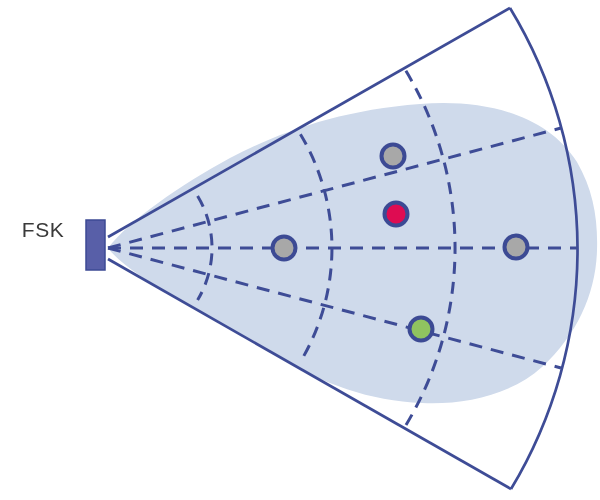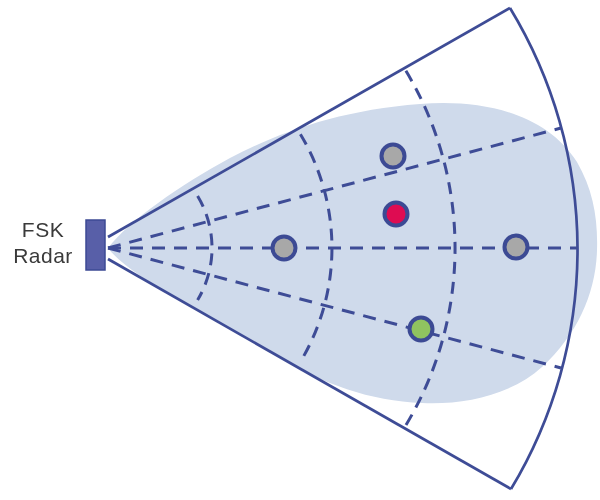--- a/index.html
+++ b/index.html
@@ -56,16 +56,15 @@
         <circle cx="393" cy="156" r="11.5" fill="#A8A8A8" stroke="#3C4A94" stroke-width="4"></circle>
         <circle cx="396" cy="214" r="11.5" fill="#DE0C52" stroke="#3C4A94" stroke-width="4"></circle>
         <circle cx="284" cy="248" r="11.5" fill="#A8A8A8" stroke="#3C4A94" stroke-width="4"></circle>
         <circle cx="516" cy="247" r="11.5" fill="#A8A8A8" stroke="#3C4A94" stroke-width="4"></circle>
         <circle cx="421" cy="329" r="11.5" fill="#90C360" stroke="#3C4A94" stroke-width="4"></circle>
       </g>
   </svg>
 
   <div class="radar-label" style="color: rgb(58, 58, 58);">
     <span>FSK</span>
-    <span>Radar</span>
   </div>
 
 </div>
 
 </body></html>

